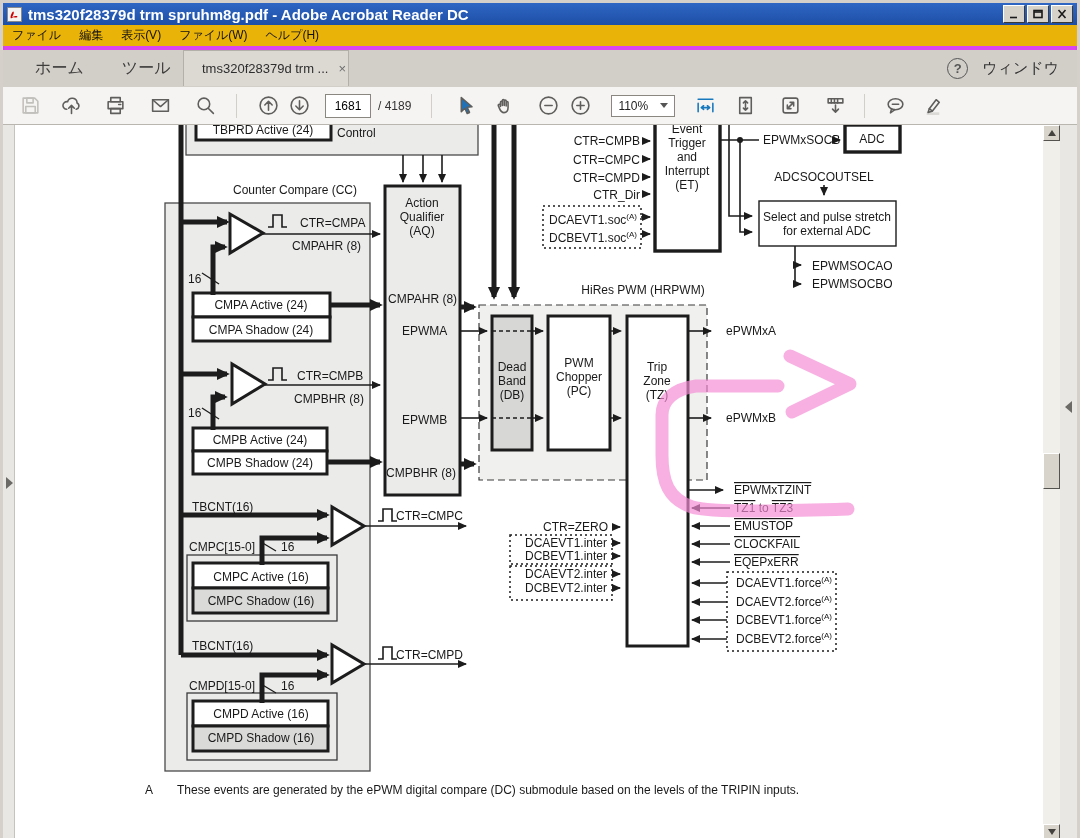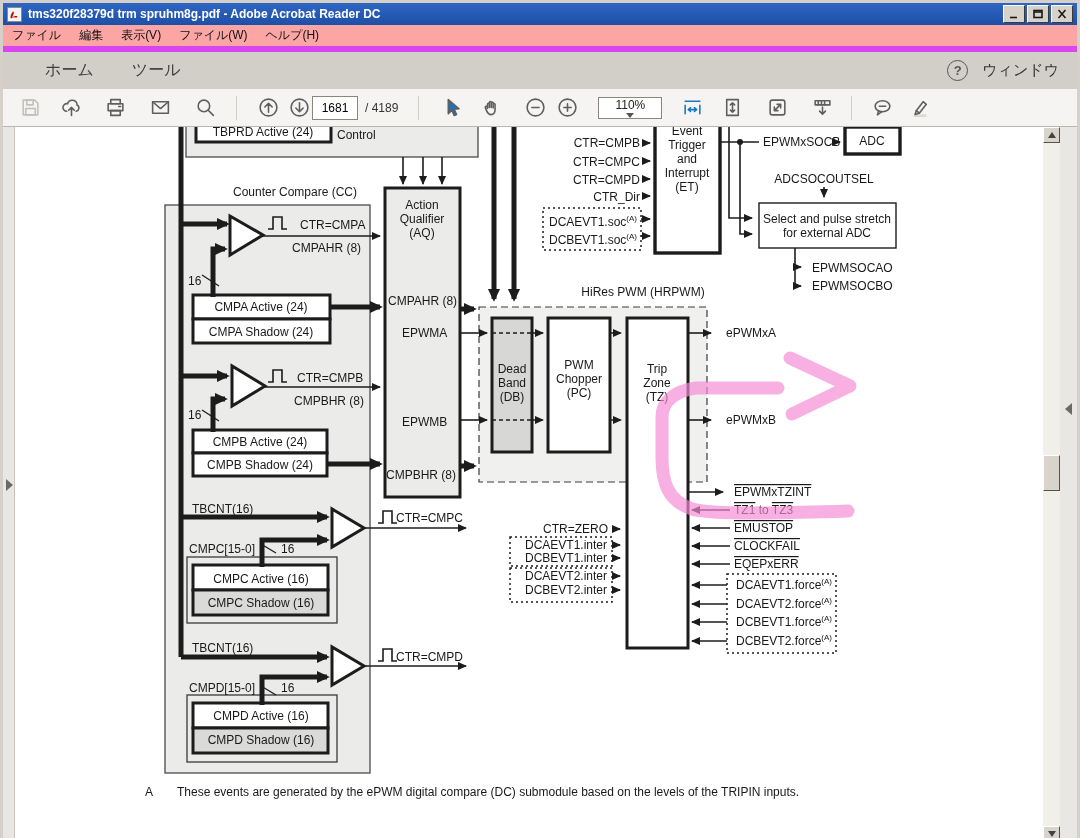--- a/index.html
+++ b/index.html
@@ -1,53 +1,53 @@
 <!DOCTYPE html>
 <html><head>
 <meta charset="utf-8">
 <style>
   html,body{margin:0;padding:0;width:1080px;height:838px;overflow:hidden;
     font-family:"Liberation Sans",sans-serif;background:#d5d1ca;}
   .frame{position:absolute;inset:0;background:#d5d1ca;padding:3px;box-sizing:border-box;}
   
   .titlebar{height:22px;background:linear-gradient(#2f66c4,#1d4fa6);display:flex;align-items:center;
-    padding:0 4px;color:#fff;font-size:12px;font-weight:bold;}
+    padding:0 4px;color:#fff;font-size:15px;font-weight:bold;}
   .titlebar .pdficon{width:15px;height:15px;margin-right:6px;flex:0 0 auto;}
   .titlebar .ttl{flex:1 1 auto;white-space:nowrap;overflow:hidden;}
   .winbtns{display:flex;gap:2px;}
   .winbtn{width:20px;height:16px;background:#d6d2ca;border:1px solid;border-color:#fff #3c3a36 #3c3a36 #fff;
     display:flex;align-items:center;justify-content:center;}
   .winbtn svg{width:14px;height:12px;stroke:#1a1a1a;stroke-width:1.6;fill:none;}
   
-  .menubar{height:21px;background:#fca5a5;display:flex;align-items:center;font-size:12px;color:#111;
-    border-bottom:6px solid #d946ef;}
+  .menubar{height:21px;background:#eab308;display:flex;align-items:center;font-size:12px;color:#111;
+    border-bottom:4px solid #d946ef;}
   .menuitem{padding:0 9px;}
   
   .tabbar{height:37px;background:#d2cfc9;position:relative;display:flex;align-items:center;}
-  .navtab{font-size:16px;color:#3f3e3c;margin-left:42px;}
+  .navtab{font-size:16px;color:#3f3e3c;margin-left:32px;}
   .doctab{position:absolute;left:180px;top:0;height:36px;width:166px;background:#dcd9d3;
     border:1px solid #b3b0aa;border-bottom:none;display:flex;align-items:center;box-sizing:border-box;}
   .doctab .dlabel{font-size:13px;color:#2e2e2e;margin-left:18px;white-space:nowrap;}
   .doctab .x{margin-left:10px;color:#6e6e6e;font-size:13px;}
   .signin{position:absolute;right:18px;top:0;height:37px;display:flex;align-items:center;gap:14px;}
   .qcircle{width:19px;height:19px;border:1.6px solid #555;border-radius:50%;color:#555;
     font-size:13px;font-weight:bold;display:flex;align-items:center;justify-content:center;}
   .signin .st{font-size:15px;color:#333;}
   
   .toolbar{height:37px;background:#f5f4f2;border-bottom:1px solid #b9b6b0;display:flex;align-items:center;}
   .tico{width:22px;height:22px;flex:0 0 auto;display:flex;align-items:center;justify-content:center;}
   .tico svg{width:21px;height:21px;stroke:#5f5e5c;stroke-width:1.5;fill:none;stroke-linecap:round;stroke-linejoin:round;}
   .tico.dis svg{stroke:#c2c0bc;}
   .tico.blue svg{stroke:#1878be;}
   .sep{width:1px;height:24px;background:#d2cfc9;flex:0 0 auto;}
   .pageinput{width:44px;height:22px;border:1px solid #8a8780;background:#fff;font-size:12px;
     text-align:center;font-family:"Liberation Sans",sans-serif;padding:0;}
   .pagetotal{font-size:12px;color:#333;}
   .zoombox{width:64px;height:22px;border:1px solid #8a8780;background:#fff;font-size:12px;color:#222;
-    display:flex;align-items:center;justify-content:space-between;padding:0 6px;box-sizing:border-box;flex-direction:column;}
+    display:flex;align-items:center;justify-content:space-between;padding:0 6px;box-sizing:border-box;}
   .caret{width:0;height:0;border-left:4px solid transparent;border-right:4px solid transparent;border-top:5px solid #555;}
   
   .docarea{position:relative;height:715px;background:#f97316;}
   .leftstrip{position:absolute;left:0;top:0;width:11px;height:715px;background:#e9e7e3;border-right:1px solid #c6c3bd;}
   .larrow{position:absolute;left:3px;top:352px;width:0;height:0;border-top:6px solid transparent;
     border-bottom:6px solid transparent;border-left:7px solid #6b6a67;}
   .page{position:absolute;left:12px;top:0;width:1028px;height:715px;background:#fff;}
   .sb{position:absolute;left:1040px;top:0;width:17px;height:715px;background:#f1efe9;}
   .sbbtn{position:absolute;left:0;width:17px;height:16px;background:#d8d4cb;border:1px solid;
     border-color:#fff #55534e #55534e #fff;box-sizing:border-box;display:flex;align-items:center;justify-content:center;}
@@ -97,20 +97,24 @@
     <span class="menuitem">ファイル</span>
     <span class="menuitem">編集</span>
     <span class="menuitem">表示(V)</span>
     <span class="menuitem">ファイル(W)</span>
     <span class="menuitem">ヘルプ(H)</span>
   </div>
 
   <div class="tabbar">
     <span class="navtab">ホーム</span>
     <span class="navtab" style="margin-left:38px;">ツール</span>
+    <div class="doctab">
+      <span class="dlabel">tms320f28379d trm ...</span>
+      <span class="x">×</span>
+    </div>
     <div class="signin">
       <span class="qcircle">
           <span>?</span>
         </span>
       <span class="st">ウィンドウ</span>
     </div>
   </div>
 
   <div class="toolbar">
     <span class="tico dis" style="margin-left:16px;">
@@ -152,21 +156,21 @@
           <circle cx="10" cy="10" r="8"></circle>
           <path d="M10,14.5 V6.5 M6.5,9.5 L10,6 L13.5,9.5"></path>
         </svg>
       </span>
     <span class="tico" style="margin-left:9px;">
       <svg viewBox="0 0 20 20">
           <circle cx="10" cy="10" r="8"></circle>
           <path d="M10,5.5 V13.5 M6.5,10.5 L10,14 L13.5,10.5"></path>
         </svg>
       </span>
-    <input class="pageinput" style="margin-left: 2px;" value="1681">
+    <input class="pageinput" style="margin-left: 15px;" value="1681">
     <span class="pagetotal" style="margin-left:7px;">/ 4189</span>
     <span class="sep" style="margin-left:20px;"></span>
     <span class="tico" style="margin-left:22px;">
       <svg viewBox="0 0 20 20">
           <path d="M6,2.5 L6,16 L9.4,12.6 L11.6,17.6 L13.8,16.6 L11.6,11.7 L16.2,11.2 Z" fill="#2072b8" st="" roke="none"></path>
         </svg>
       </span>
     <span class="tico" style="margin-left:17px;">
       <svg viewBox="0 0 20 20">
           <path d="M6.2,11 V6.8 a0.9,0.9 0 0 1 1.8,0 V10 M8,10 V5.2 a0.9,0.9 0 0 1 1.8,0 V10 M9.8,10 V5.8 a0.9,0.9 0 0 1 1.8,0 V10.2 M11.6,10.5 V7.2 a0.9,0.9 0 0 1 1.8,0 V12 c0,3.2 -1.4,4.8 -3.9,4.8 c-2.3,0 -3.2,-1.3 -4.2,-3.8 L4.1,10.2 c-0.5,-1.2 1.1,-2 1.7,-0.8 l0.4,1"></path>

